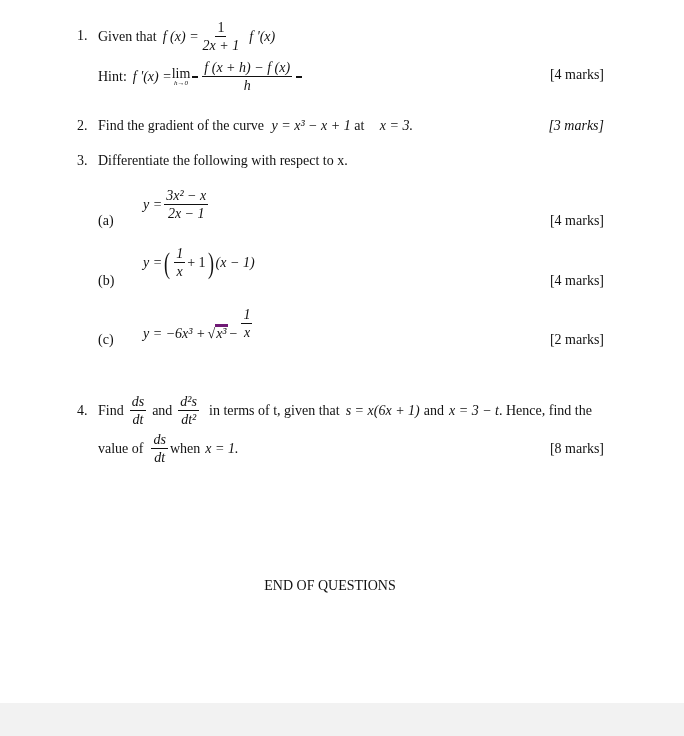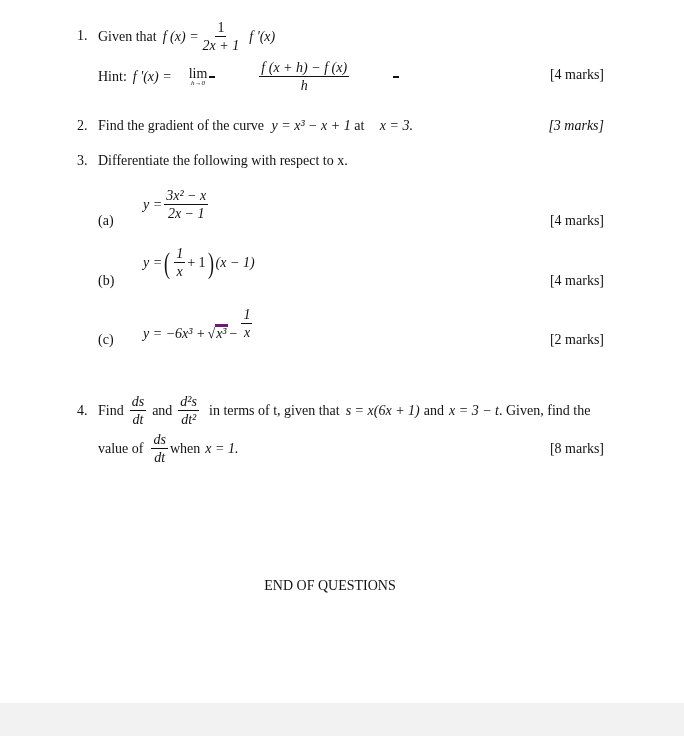--- a/index.html
+++ b/index.html
@@ -34,25 +34,25 @@
     <span class="frac">
       <span class="num">1</span>
       <span class="den i">2x + 1</span>
     </span>
     <span class="i" style="margin-left:6px;">f '(x)</span>
   </div>
 
   <div class="abs" style="left:98px; top:57px; display:flex; align-items:center;">
     <span>Hint:</span>
     <span class="i" style="margin-left:6px;">f '(x) =</span>
-    <span class="lim" style="margin-left:17px;">
+    <span class="lim" style="margin-left:0;">
       <span>lim</span>
       <span class="sub">h→0</span>
     </span>
-    <span style="display:inline-flex; align-items:center; margin-left:2px;gap:40px;">
+    <span style="display:inline-flex; align-items:center; margin-left:2px;">
       <span style="width:5px; border:1px solid #111; border-right:none;"></span>
       <span class="frac" style="margin:3px 4px;">
         <span class="num i">f (x + h) − f (x)</span>
         <span class="den i">h</span>
       </span>
       <span style="width:5px; border:1px solid #111; border-left:none;"></span>
     </span>
   </div>
   <div class="marks" style="top:68px;">[4 marks]</div>
 
@@ -114,21 +114,21 @@
     </span>
     <span style="margin-left:4px;">and</span>
     <span class="frac i" style="margin-left:6px;">
       <span class="num">d²s</span>
       <span class="den">dt²</span>
     </span>
     <span style="margin-left:8px;">in terms of t, given that</span>
     <span class="i" style="margin-left:6px;">s = x(6x + 1)</span>
     <span style="margin-left:4px;">and</span>
     <span class="i" style="margin-left:5px;">x = 3 − t</span>
-    <span>. Given, find the</span>
+    <span>. Hence, find the</span>
   </div>
   <div class="abs" style="left:98px; top:432px; display:flex; align-items:center;">
     <span>value of</span>
     <span class="frac i" style="margin-left:8px;">
       <span class="num">ds</span>
       <span class="den">dt</span>
     </span>
     <span>when</span>
     <span class="i" style="margin-left:5px;">x = 1.</span>
   </div>

